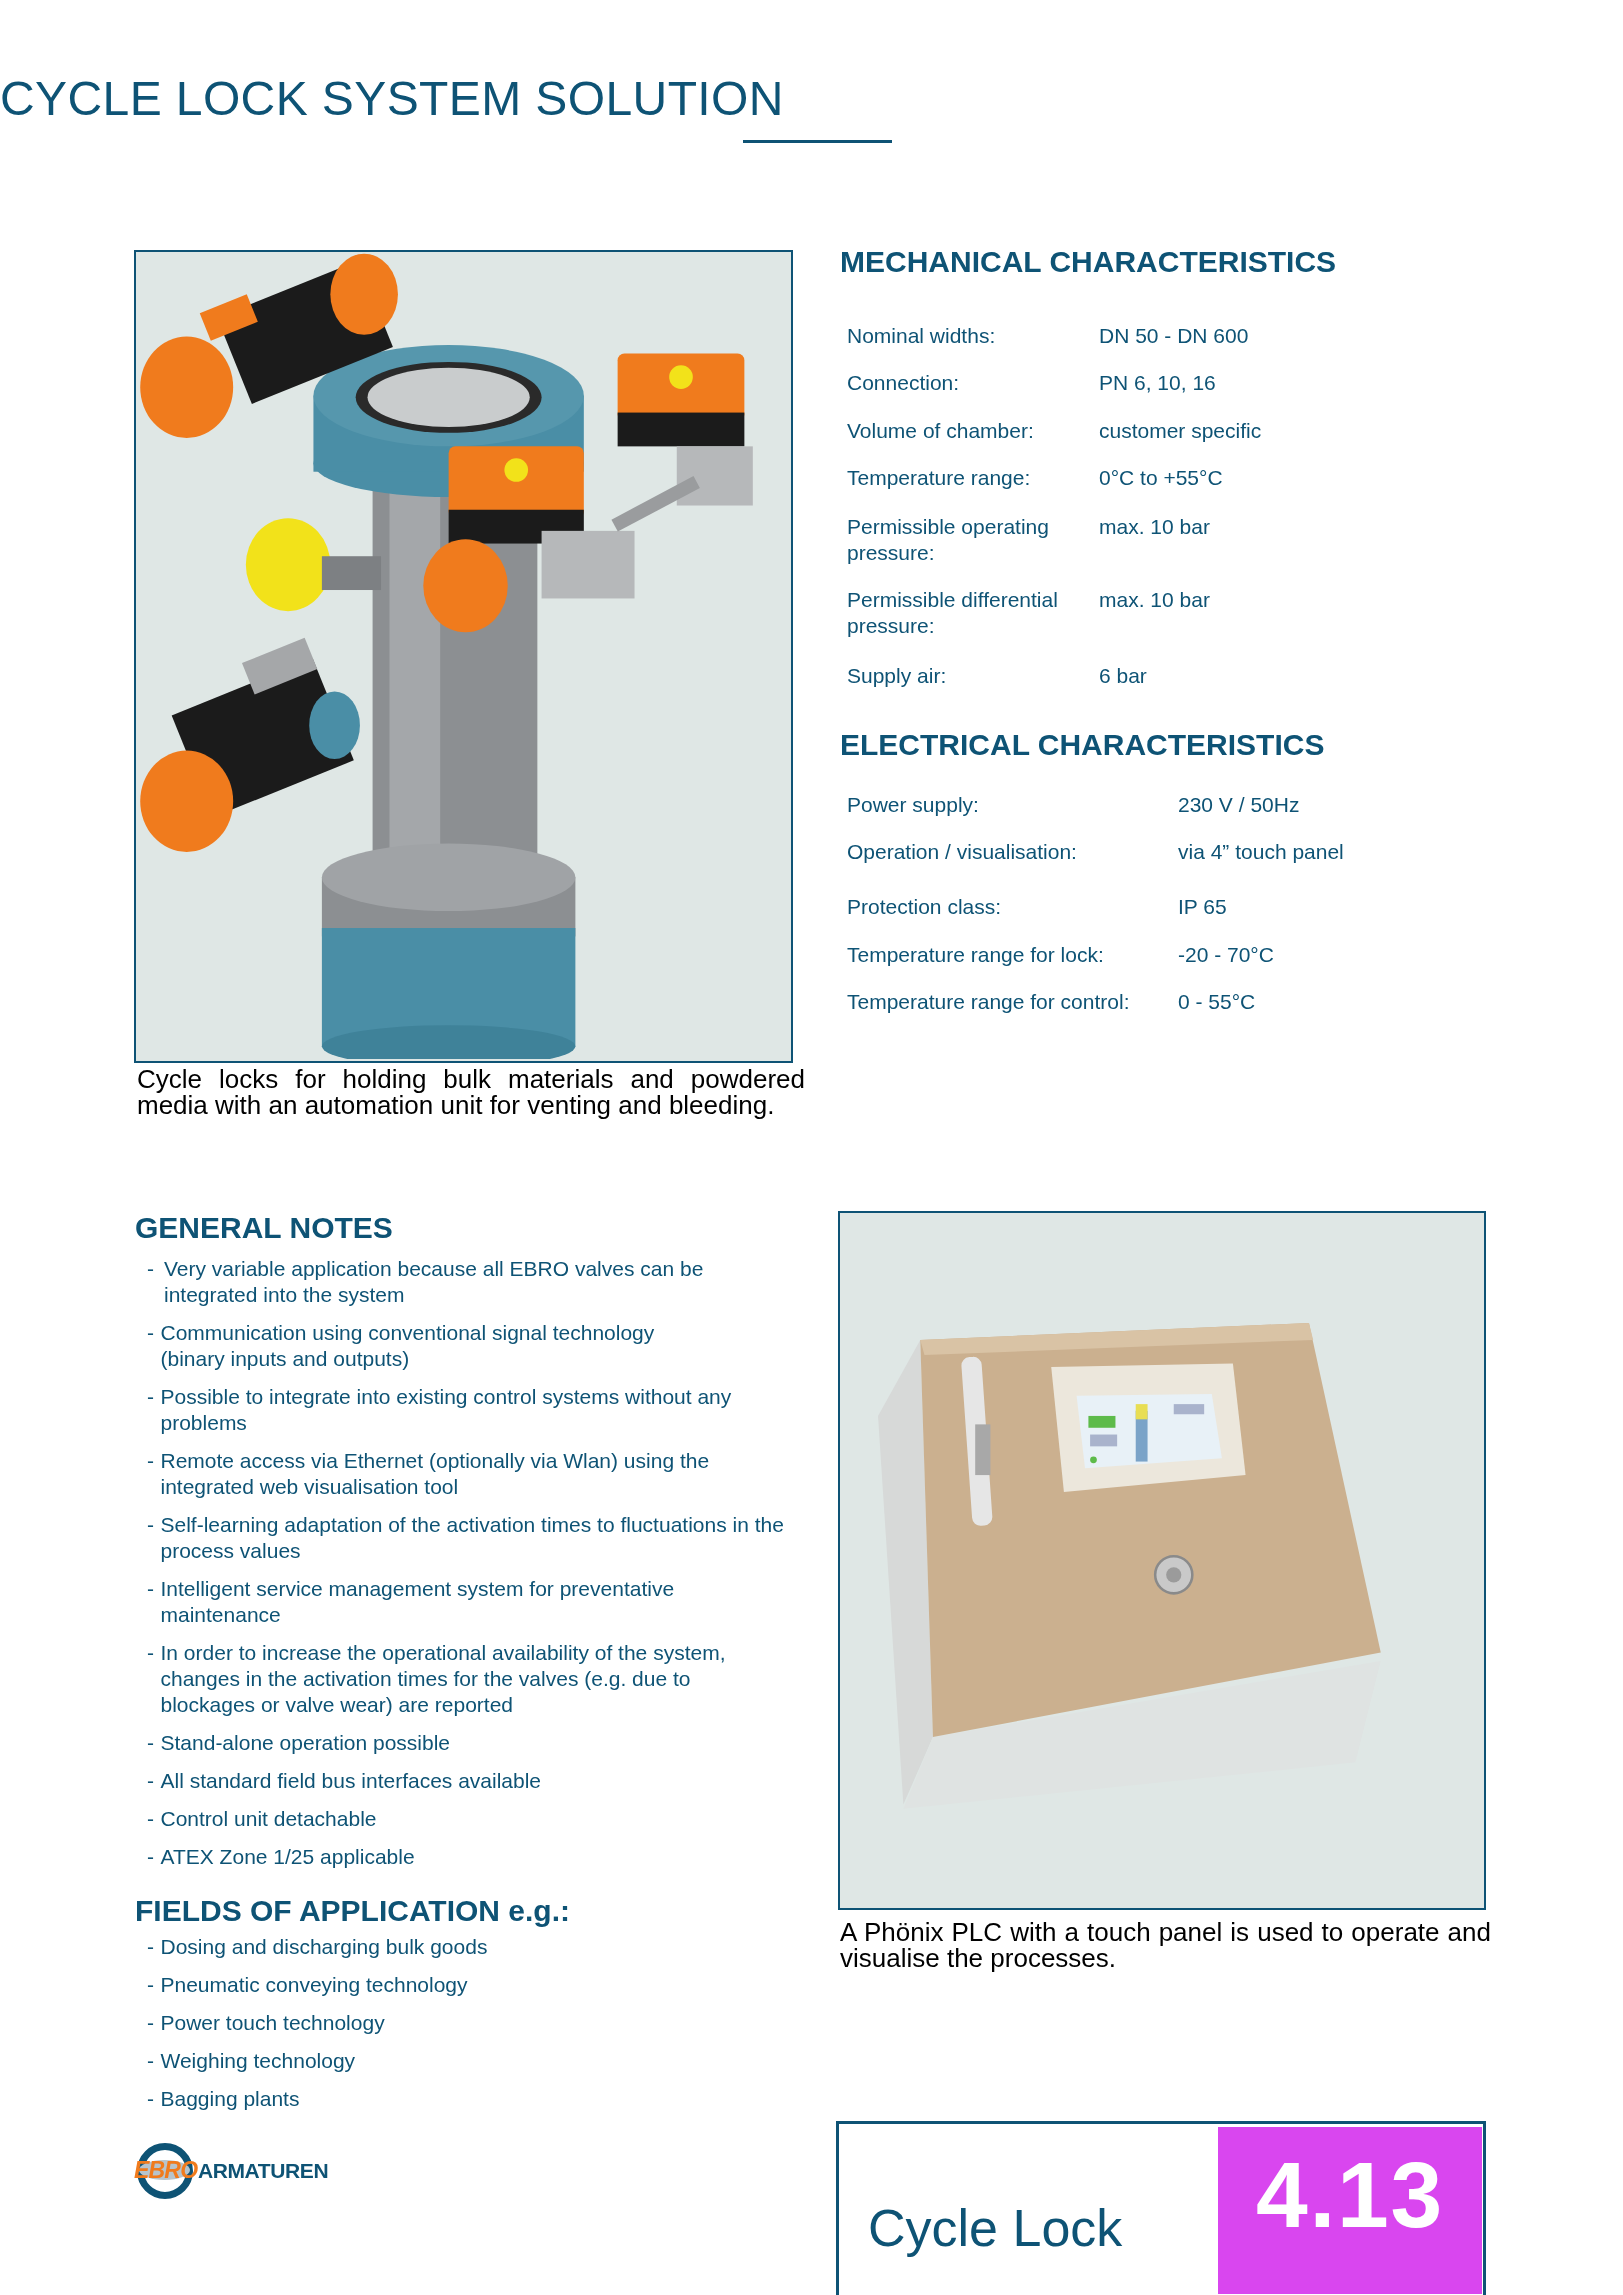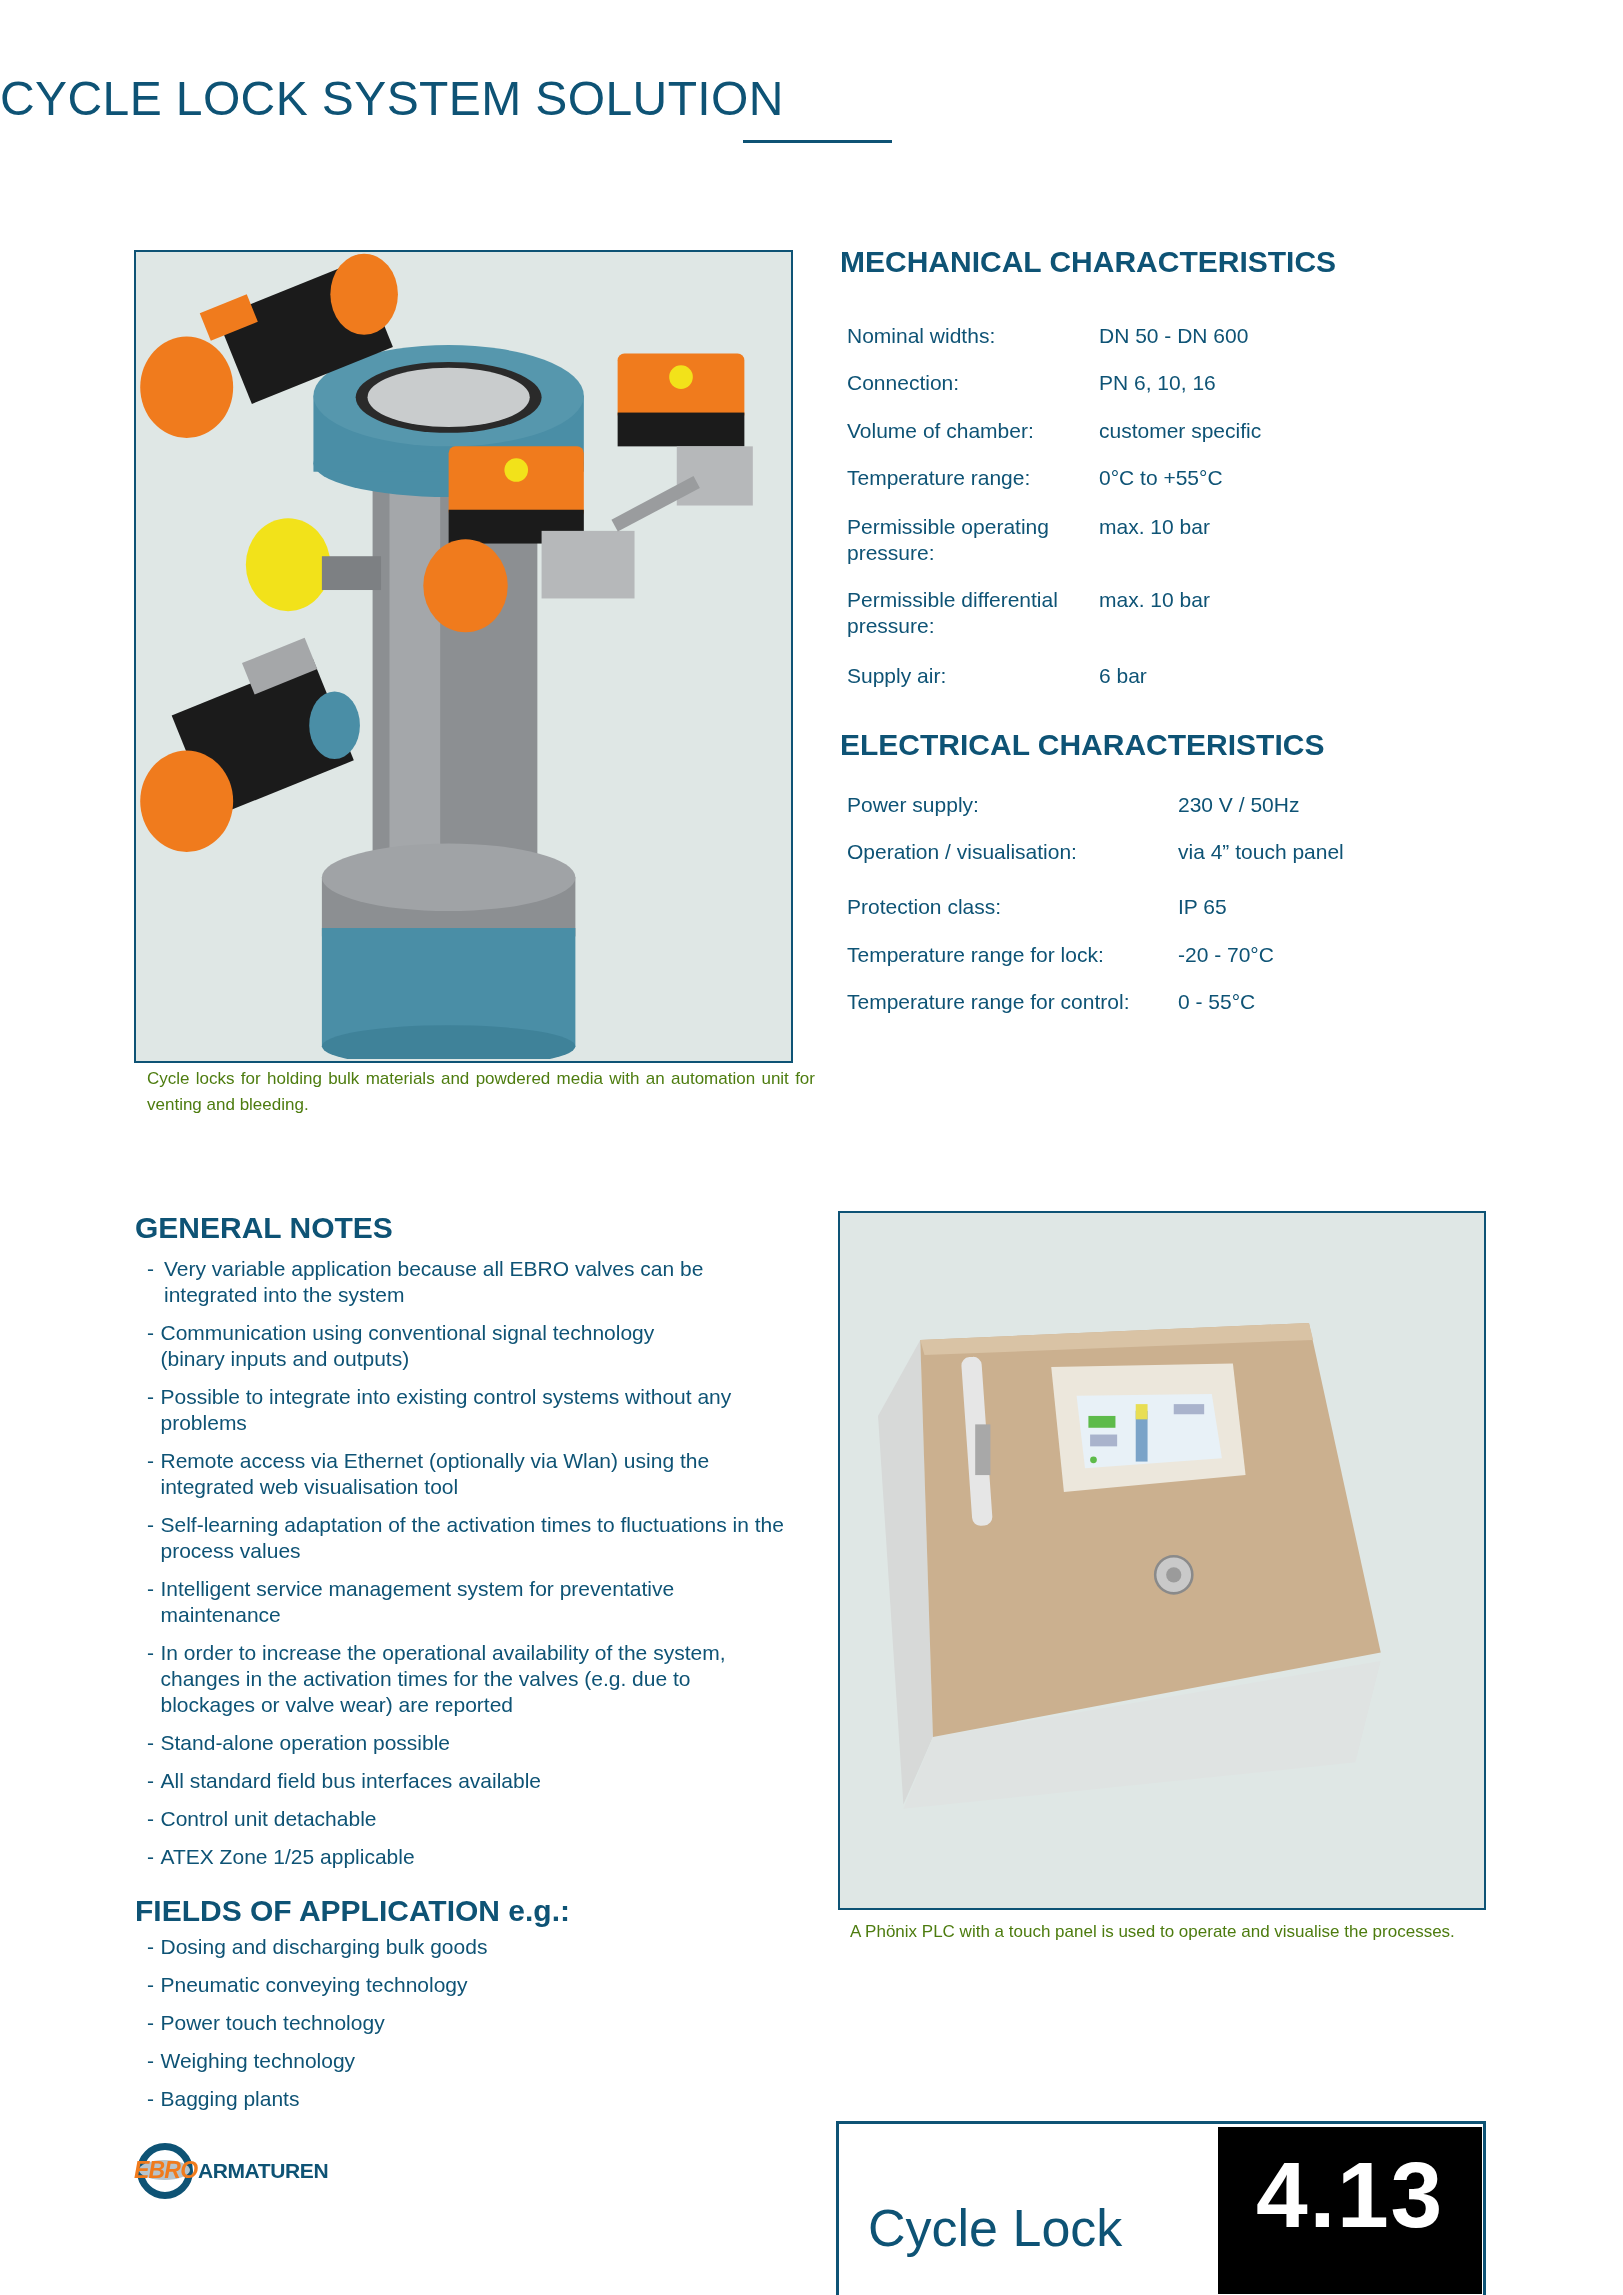--- a/index.html
+++ b/index.html
@@ -7,21 +7,21 @@
   body { position: relative; font-family: "Liberation Sans", sans-serif; color: #0e5375; }
 
   .title { position: absolute; left: 0; top: 71px; width: 1623px; 
     font-size: 48px; font-weight: normal; letter-spacing: 0.4px; color: #0e5375; }
   .title-rule { position: absolute; left: 743px; top: 140px; width: 149px; height: 3.4px; background: #0e5375; }
 
   .frame { position: absolute; border: 2.5px solid #0e5375; background: #dfe7e5; overflow: hidden; }
   .frame-left { left: 134px; top: 250px; width: 659px; height: 813px; }
   .frame-right { left: 838px; top: 1211px; width: 648px; height: 699px; }
 
-  .caption { position: absolute; font-size: 17px; line-height: 26px; color: #4d7c0f; margin-left: 10px; }
+  .caption { position: absolute; font-size: 26px; line-height: 26px; color: #000000; }
   .caption-left { left: 137px; top: 1066px; width: 668px; text-align: justify; }
   .caption-right { left: 840px; top: 1919px; width: 651px; text-align: justify; }
 
   .section-h { position: absolute; font-size: 30px; font-weight: bold; color: #0e5375; letter-spacing: 0px; }
   .mech-h { left: 840px; top: 245px; }
   .elec-h { left: 840px; top: 728px; }
   .gen-h { left: 135px; top: 1211px; }
   .fields-h { left: 135px; top: 1894px; text-align: right; }
 
   .spec { position: absolute; left: 847px; font-size: 21px; line-height: 26px; color: #0e5375; }
@@ -39,21 +39,21 @@
   .fields li::before { content: "-"; position: absolute; left: 0; }
 
   .logo { position: absolute; left: 134px; top: 2141px; width: 211px; height: 59px; }
   .logo-ring { position: absolute; left: 3.4px; top: 1.7px; width: 56px; height: 56px; border: 7.6px solid #0e5375; border-radius: 50%; }
   .logo-ring-inner { position: absolute; left: 5px; top: 18.6px; width: 51px; height: 20px; border-radius: 50%; background: #b7c4cc; }
   .logo-ebro { position: absolute; left: 0; top: 16px; font-size: 23px; font-weight: bold; color: #f07b1d; letter-spacing: -0.8px; font-style: italic; }
   .logo-arm { position: absolute; left: 64px; top: 18px; font-size: 21px; font-weight: bold; color: #0e5375; letter-spacing: -0.4px; }
 
   .footer-box { position: absolute; left: 836px; top: 2121px; width: 650px; height: 174px; border-left: 3.4px solid #0e5375; border-top: 3.4px solid #0e5375; border-right: 3.4px solid #0e5375; }
   .footer-name { position: absolute; left: 29px; top: 74px; font-size: 52px; color: #0e5375; }
-  .footer-num-bg { position: absolute; left: 379px; top: 3.4px; width: 264px; height: 167px; background: #000000; }
+  .footer-num-bg { position: absolute; left: 379px; top: 3.4px; width: 264px; height: 167px; background: #d946ef; }
   .footer-num { position: absolute; left: 0; top: 15px; width: 100%; text-align: center; font-size: 93px; font-weight: bold; color: #ffffff; letter-spacing: 1.7px; }
 
   svg { display: block; }
 </style>
 </head>
 <body>
 
 <h1 class="title">CYCLE LOCK SYSTEM SOLUTION</h1>
 <div class="title-rule"></div>
 

